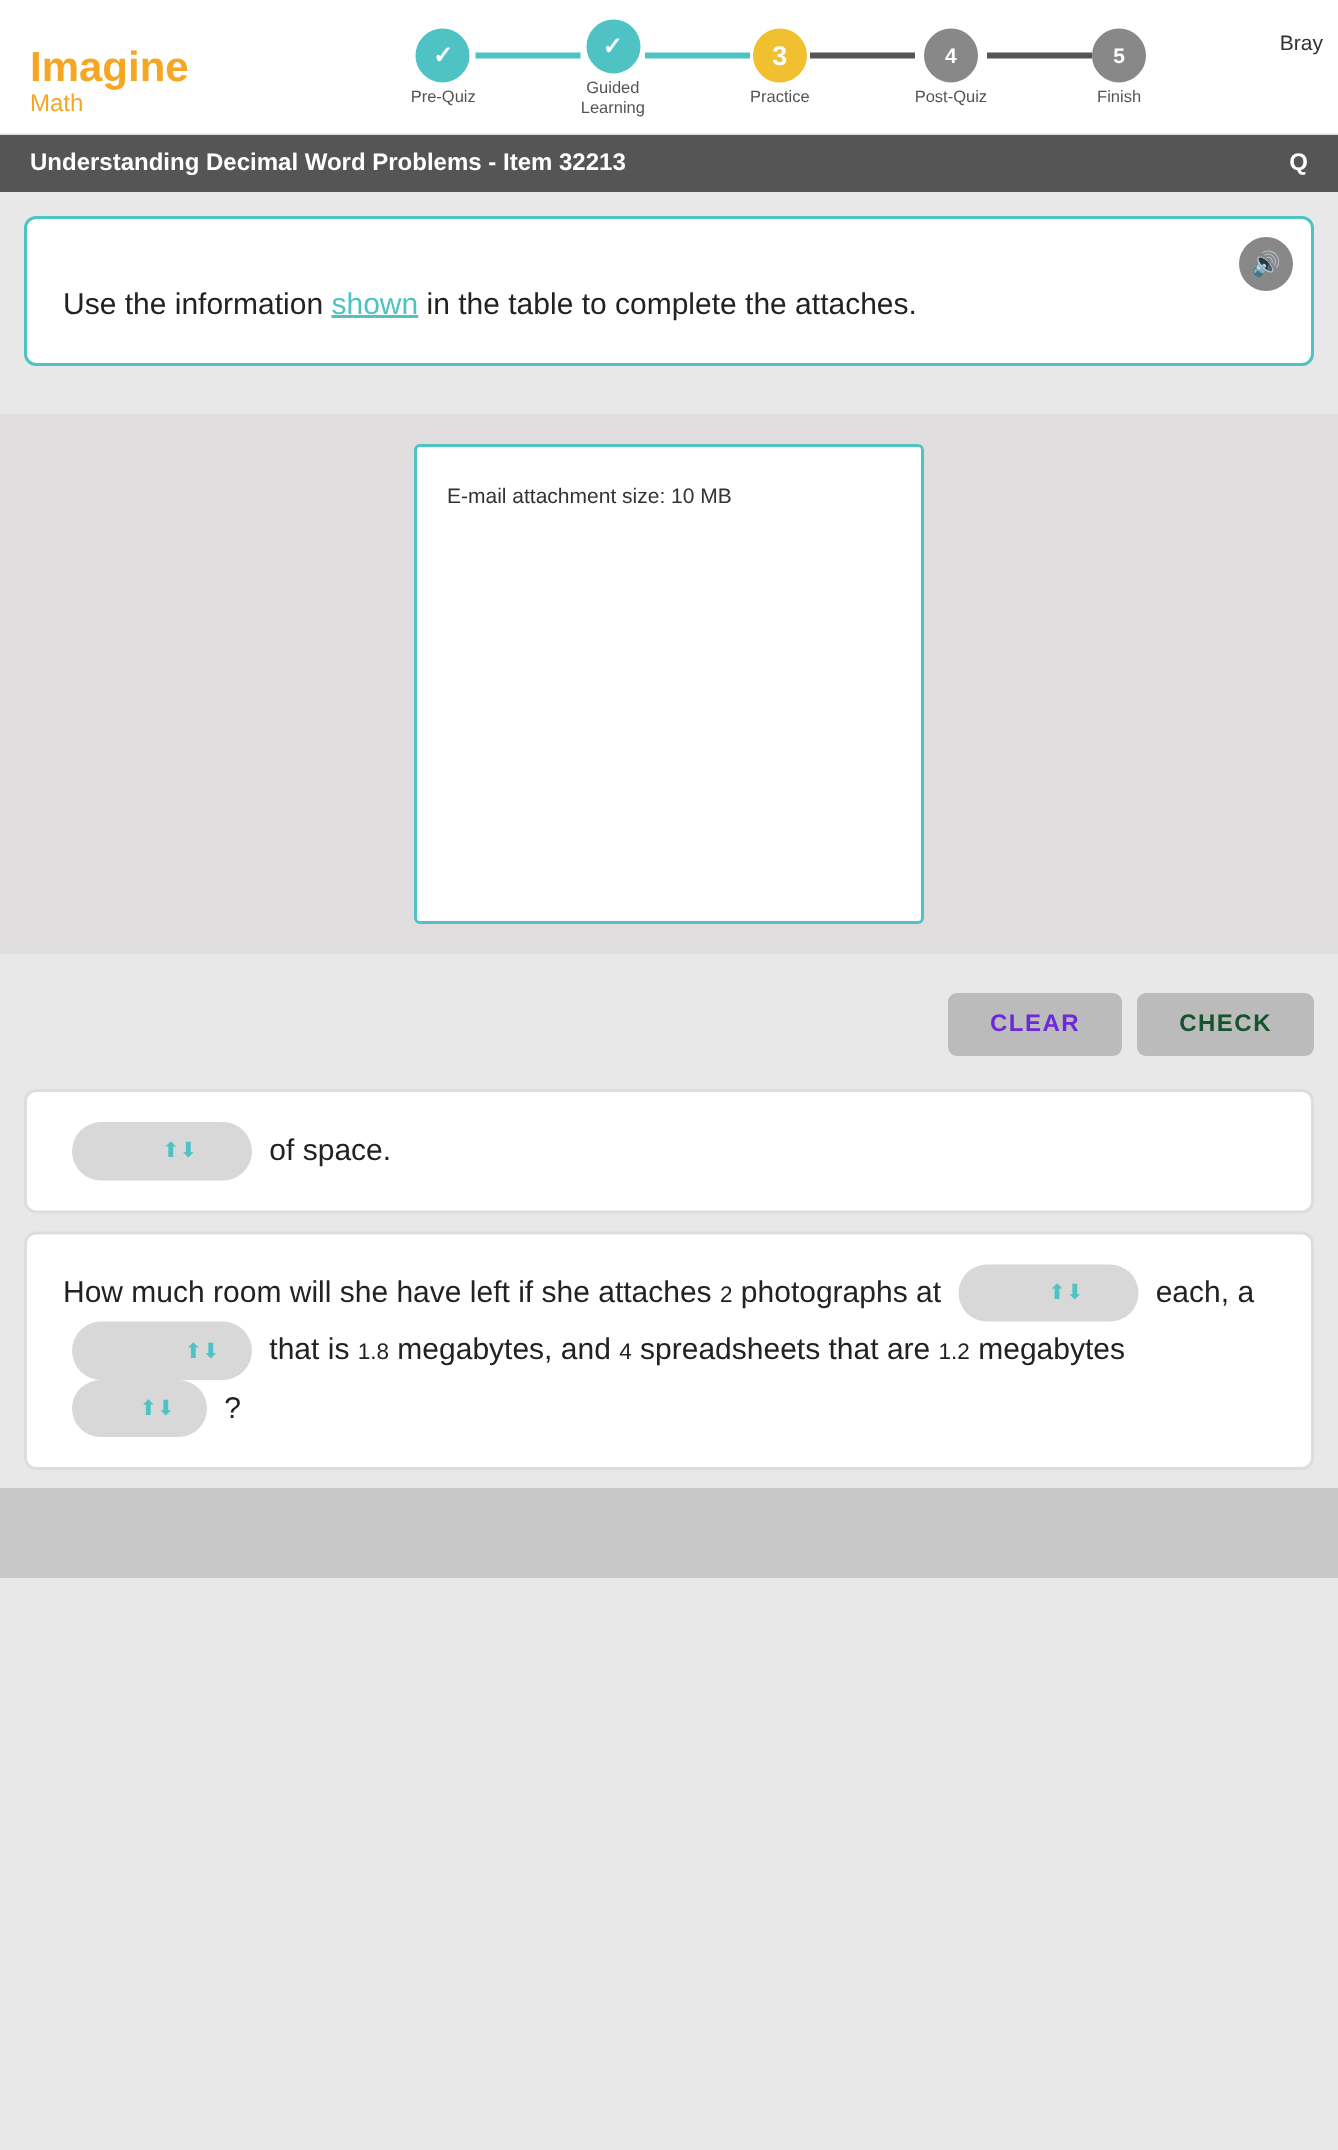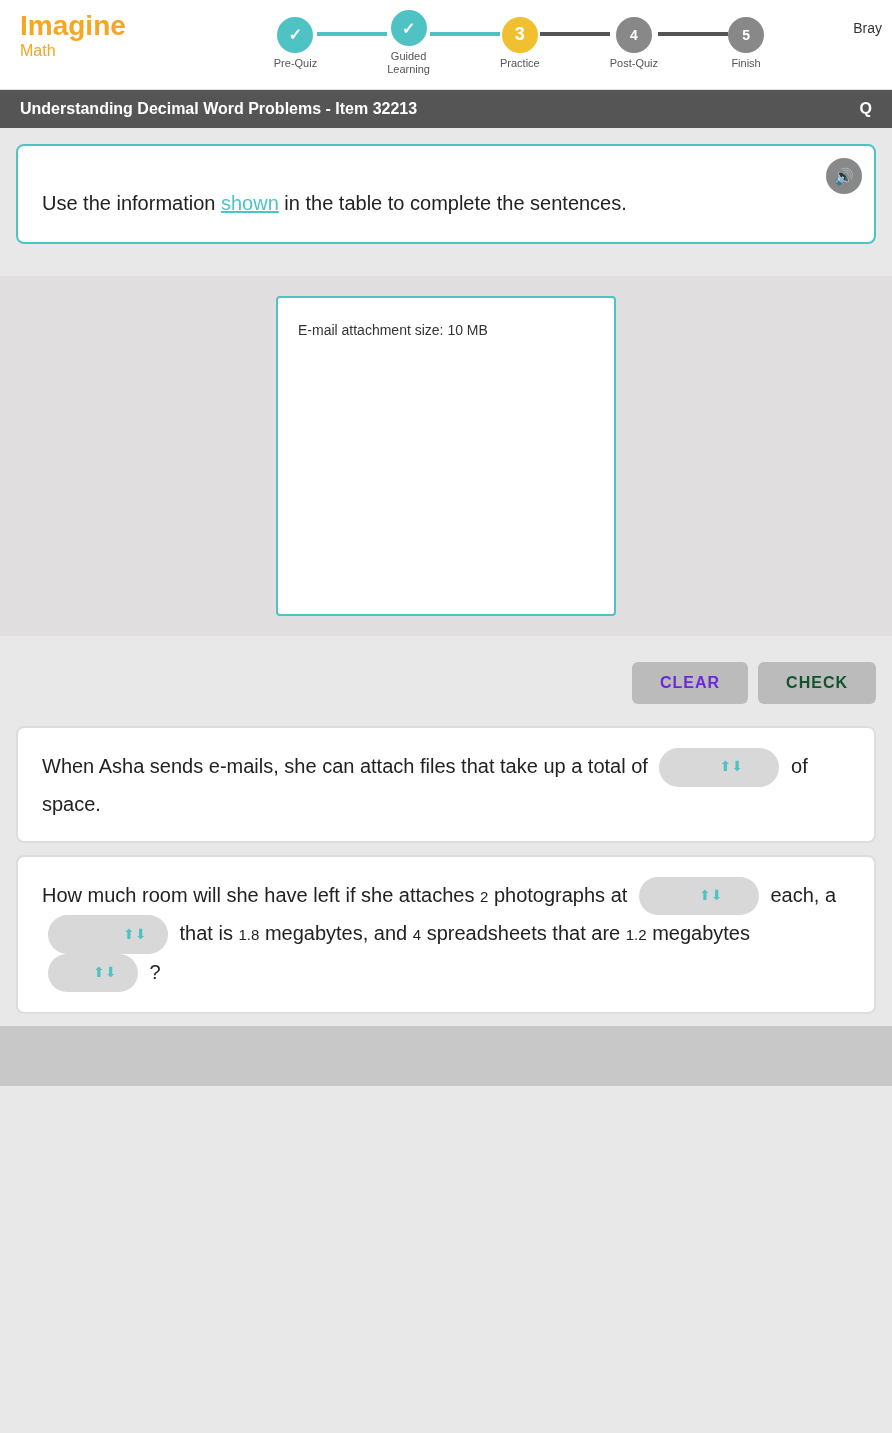--- a/index.html
+++ b/index.html
@@ -7,21 +7,21 @@
       font-family: Arial, sans-serif;
       background: #e8e8e8;
       width: 892px;
       min-height: 1433px;
     }
 
     
     .header {
       background: #fff;
       display: flex;
-      align-items: flex-start;
+      align-items: flex-end;
       padding: 10px 20px;
       height: 90px;
       border-bottom: 1px solid #ddd;
       position: relative;
     }
     .logo-container {
       display: flex;
       flex-direction: column;
       margin-right: 40px;
     }
@@ -328,39 +328,38 @@
 </div>
 
 <div class="main-content">
 
   <div class="instruction-card">
     <button class="audio-btn">🔊</button>
     <br>
     <p class="instruction-text">
       <span>Use the information</span>
       <a href="#"><span>shown</span></a>
-      <span> in the table to complete the sentences.</span>
+      <span> in the table to complete the attaches.</span>
     </p>
   </div>
 
 </div>
 
 <div class="table-area">
   <div class="table-card">
     <div class="table-title">E-mail attachment size: 10 MB</div>
   </div>
 </div>
 
 <div class="buttons-row">
   <button class="btn-clear">CLEAR</button>
   <button class="btn-check">CHECK</button>
 </div>
 
 <div class="answer-card">
-  <span>When Asha sends e-mails, she can attach files that take up a total of</span>
   <span class="inline-select">
     <span>&nbsp;&nbsp;&nbsp;&nbsp;&nbsp;&nbsp;&nbsp;&nbsp;</span>
     <span class="arrow">⬆⬇</span>
   </span>
   <span>of space.</span>
 </div>
 
 <div class="answer-card">
   <span>How much room will she have left if she attaches</span>
   <span class="small-text">2</span>

